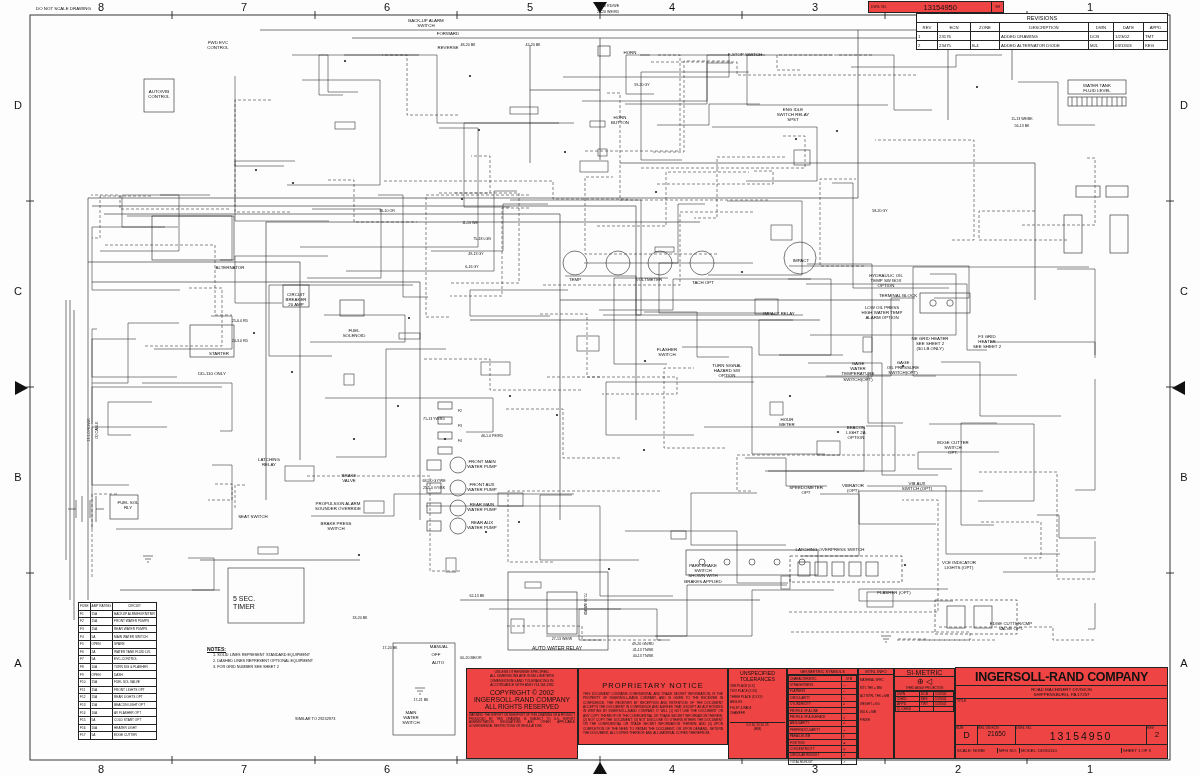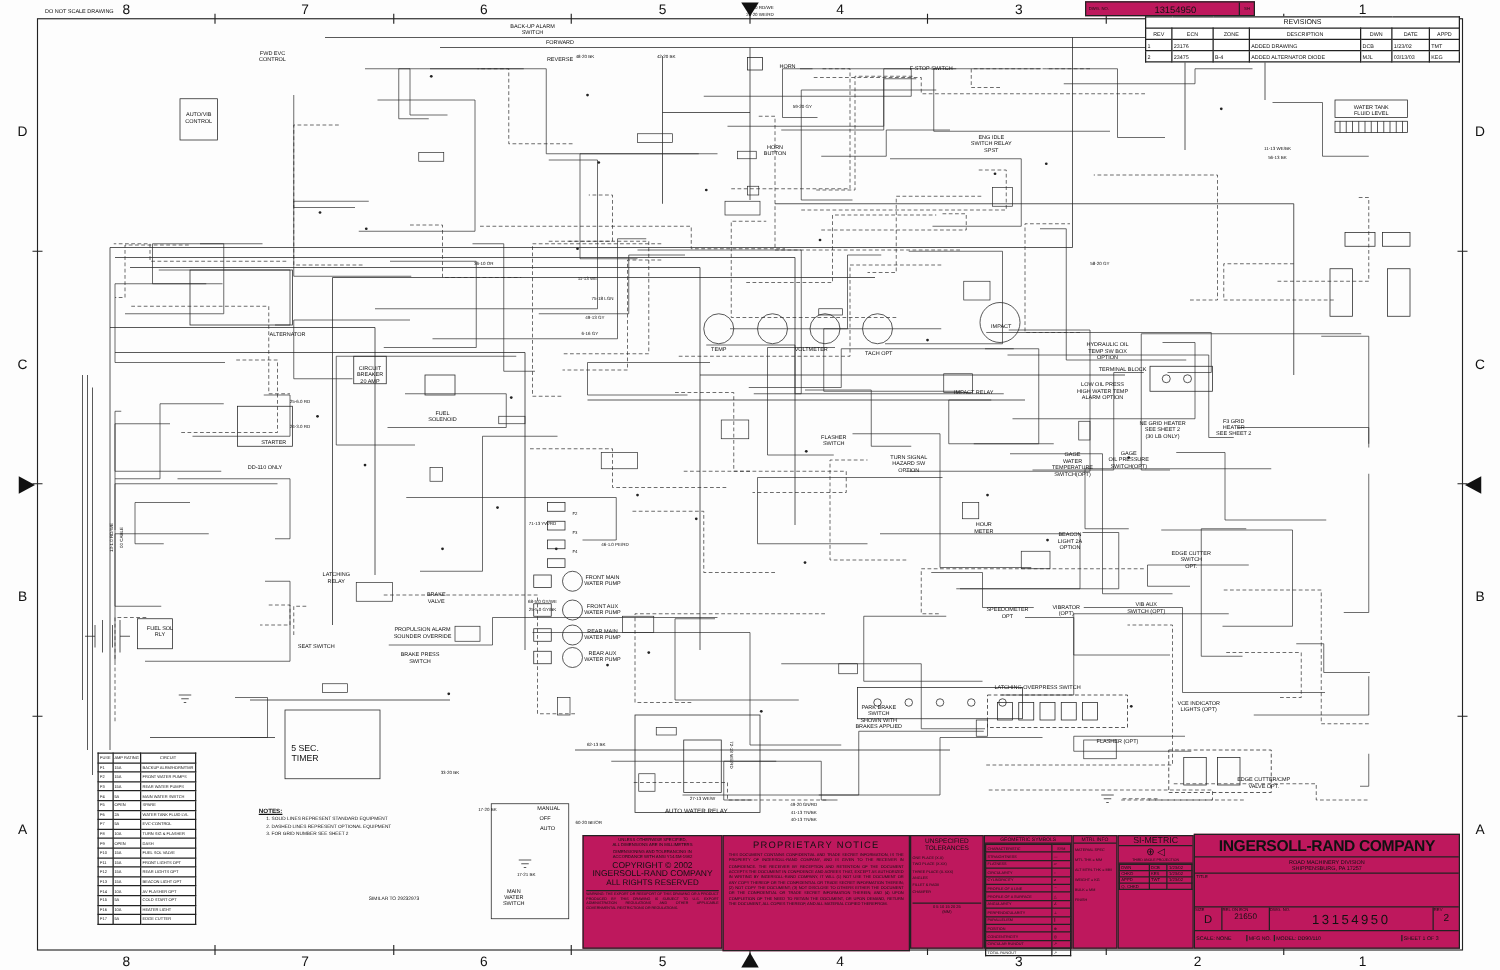--- a/index.html
+++ b/index.html
@@ -3,21 +3,21 @@
 <meta charset="utf-8">
 <style>
   html,body{margin:0;padding:0;background:#e8e8e8;}
   .sheet{position:relative;width:1200px;height:776px;background:#fdfdfd;overflow:hidden;
          font-family:"Liberation Sans",sans-serif;color:#111;}
   .abs{position:absolute;}
   svg text{font-family:"Liberation Sans",sans-serif;fill:#111;}
   .tiny{font-size:3.4px;line-height:1.25;}
   table{border-collapse:collapse;}
   td,th{border:0.5px solid #222;padding:0 1px;font-weight:normal;white-space:nowrap;overflow:hidden;}
-  .box{border:1px solid #222;background:#be185d;box-sizing:border-box;}
+  .box{border:1px solid #222;background:#ef4444;box-sizing:border-box;}
   .rev-table{font-size:4.3px;}
   .rev-table td{height:8px;}
   .fuse-table{font-size:3.2px;}
   .fuse-table td{height:6.6px;}
   .geo-table{font-size:3px;}
   .geo-table td{height:5.4px;}
   .appr-table{font-size:3.4px;width:100%;}
   .tb-cell{border-right:1px solid #222;box-sizing:border-box;}
   .center{text-align:center;}
   .j{text-align:justify;}
@@ -587,21 +587,21 @@
         <div>ALL DIMENSIONS ARE IN MILLIMETERS</div>
         <div>DIMENSIONING AND TOLERANCING IN</div>
         <div>ACCORDANCE WITH ANSI Y14.5M-1982</div>
       </div>
     <div style="font-size:6.8px;margin-top:2px;">COPYRIGHT © 2002</div>
     <div style="font-size:6.8px;">INGERSOLL-RAND COMPANY</div>
     <div style="font-size:6.4px;">ALL RIGHTS RESERVED</div>
     <div class="tiny j" style="font-size:2.9px;margin-top:2px;border-top:0.5px solid #222;padding-top:1px;">WARNING: THE EXPORT OR REEXPORT OF THIS DRAWING OR A PRODUCT PRODUCED BY THIS DRAWING IS SUBJECT TO U.S. EXPORT ADMINISTRATION REGULATIONS AND OTHER APPLICABLE GOVERNMENTAL RESTRICTIONS OR REGULATIONS.</div>
   </div>
 
-  <div class="abs box" style="left:578px;top:668px;width:150px;height:93px;padding:2px 4px;">
+  <div class="abs box" style="left:578px;top:668px;width:150px;height:77px;padding:12px 4px;">
     <div class="center" style="font-size:7.5px;letter-spacing:1px;">PROPRIETARY NOTICE</div>
     <div class="j" style="font-size:3.2px;line-height:1.35;margin-top:2px;">THIS DOCUMENT CONTAINS CONFIDENTIAL AND TRADE SECRET INFORMATION, IS THE PROPERTY OF INGERSOLL-RAND COMPANY, AND IS GIVEN TO THE RECEIVER IN CONFIDENCE. THE RECEIVER BY RECEPTION AND RETENTION OF THE DOCUMENT ACCEPTS THE DOCUMENT IN CONFIDENCE AND AGREES THAT, EXCEPT AS AUTHORIZED IN WRITING BY INGERSOLL-RAND COMPANY, IT WILL (1) NOT USE THE DOCUMENT OR ANY COPY THEREOF OR THE CONFIDENTIAL OR TRADE SECRET INFORMATION THEREIN; (2) NOT COPY THE DOCUMENT; (3) NOT DISCLOSE TO OTHERS EITHER THE DOCUMENT OR THE CONFIDENTIAL OR TRADE SECRET INFORMATION THEREIN; AND (4) UPON COMPLETION OF THE NEED TO RETAIN THE DOCUMENT, OR UPON DEMAND, RETURN THE DOCUMENT, ALL COPIES THEREOF, AND ALL MATERIAL COPIED THEREFROM.</div>
   </div>
 
   <div class="abs box center" style="left:728px;top:668px;width:59px;height:91px;padding:1px;">
     <div style="font-size:5.2px;">UNSPECIFIED TOLERANCES</div>
     <div style="font-size:3px;text-align:left;margin-top:2px;line-height:1.8;">
         <div>ONE PLACE (X.X)</div>
         <div>TWO PLACE (X.XX)</div>
         <div>THREE PLACE (X.XXX)</div>

